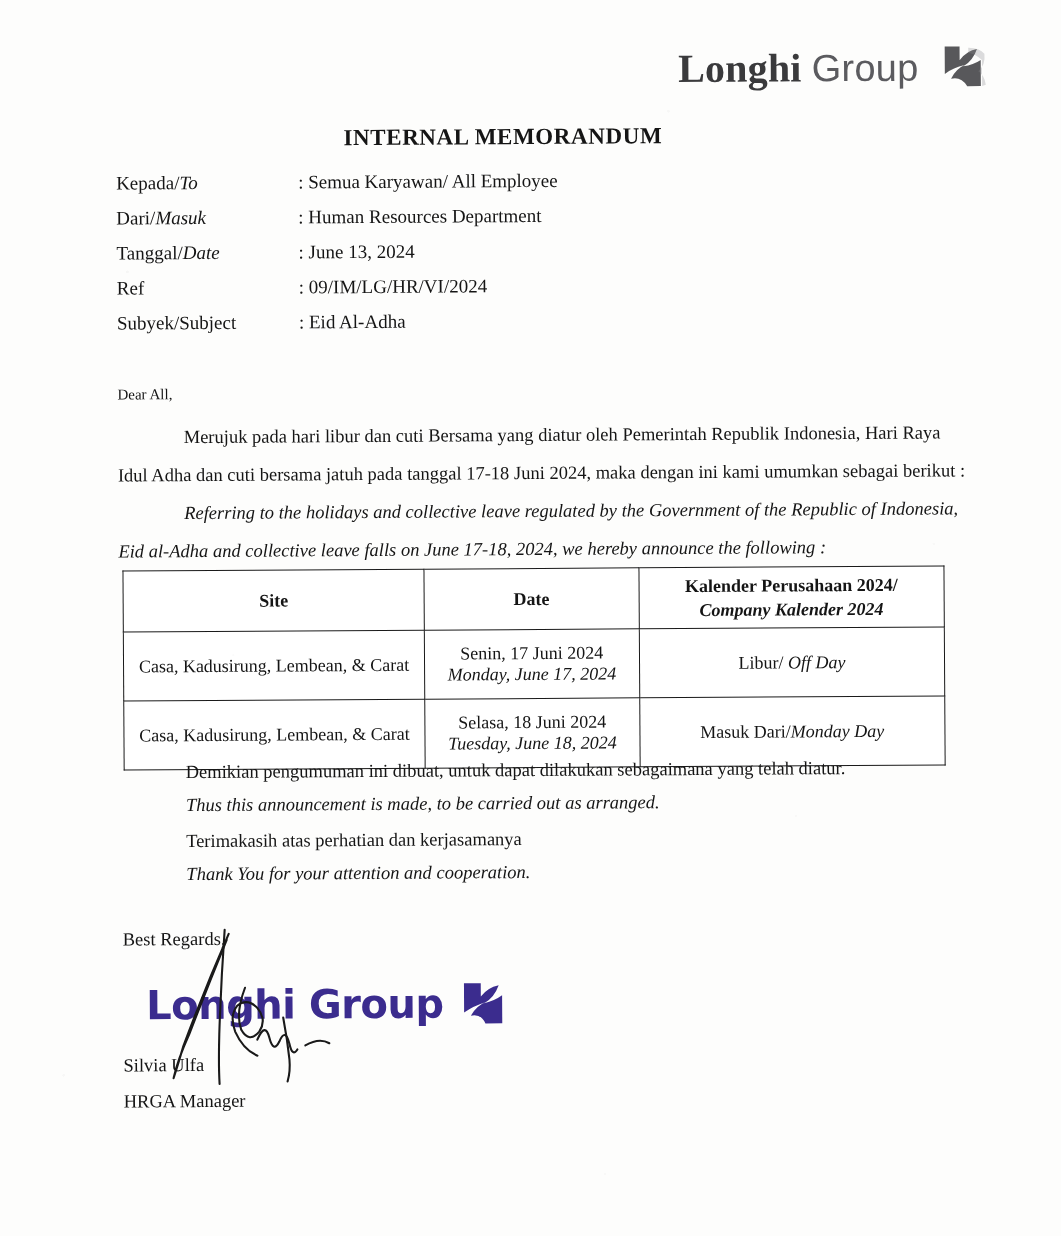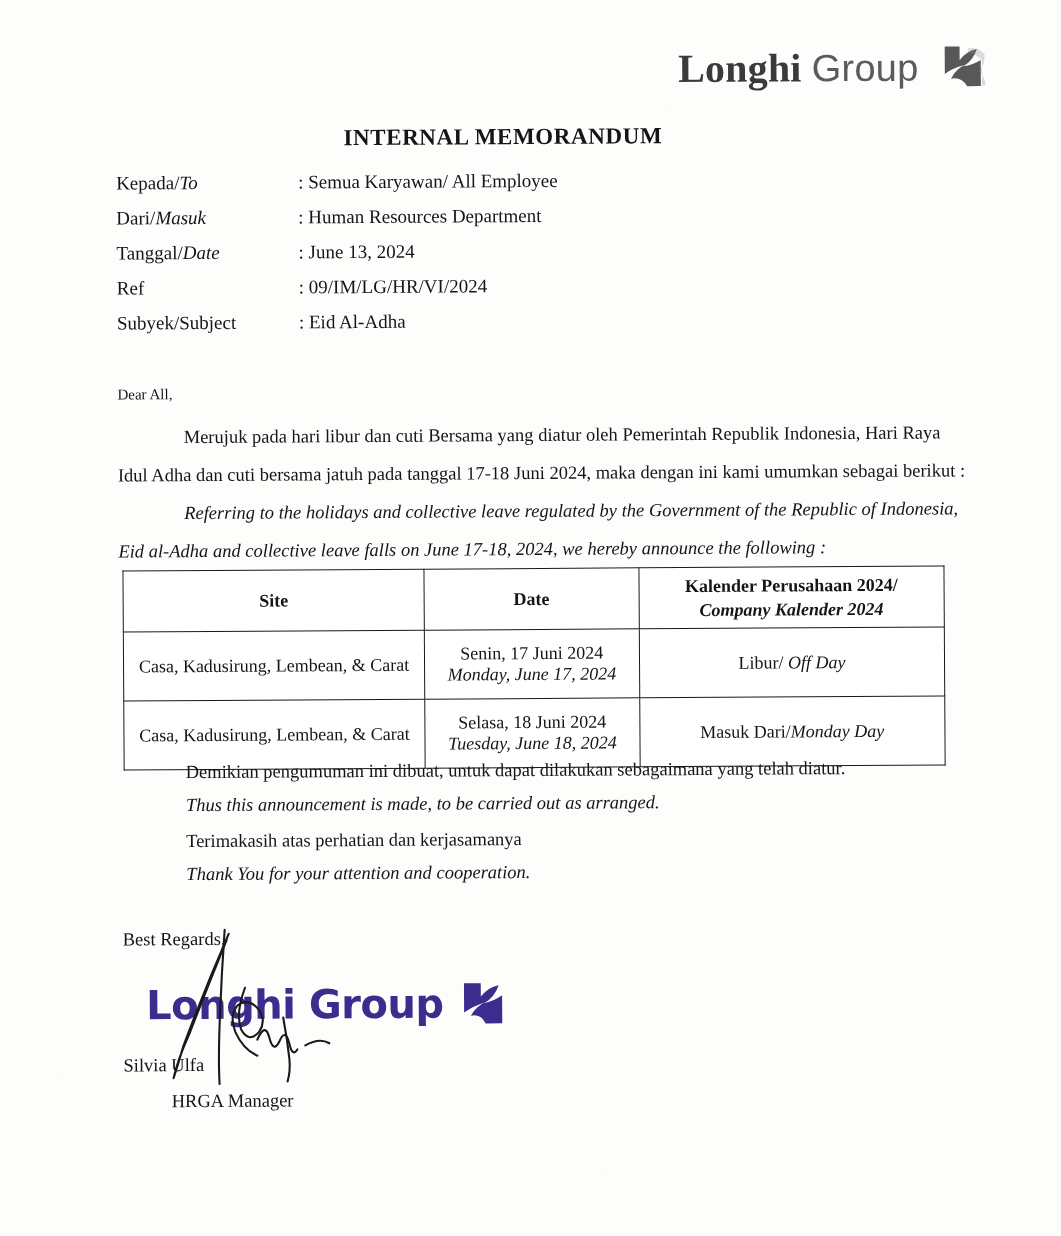--- a/index.html
+++ b/index.html
@@ -205,21 +205,20 @@
     position: absolute;
     top: 1053px;
     left: 120px;
     font-size: 18.5px;
   }
   #sign-role {
     position: absolute;
     top: 1089px;
     left: 120px;
     font-size: 18.5px;
-    margin-left: 48px;
   }
 </style>
 </head>
 <body>
 
 <div id="page">
 <div id="page-skew">
 
   <div id="letterhead">
     <div id="brand-wordmark">

